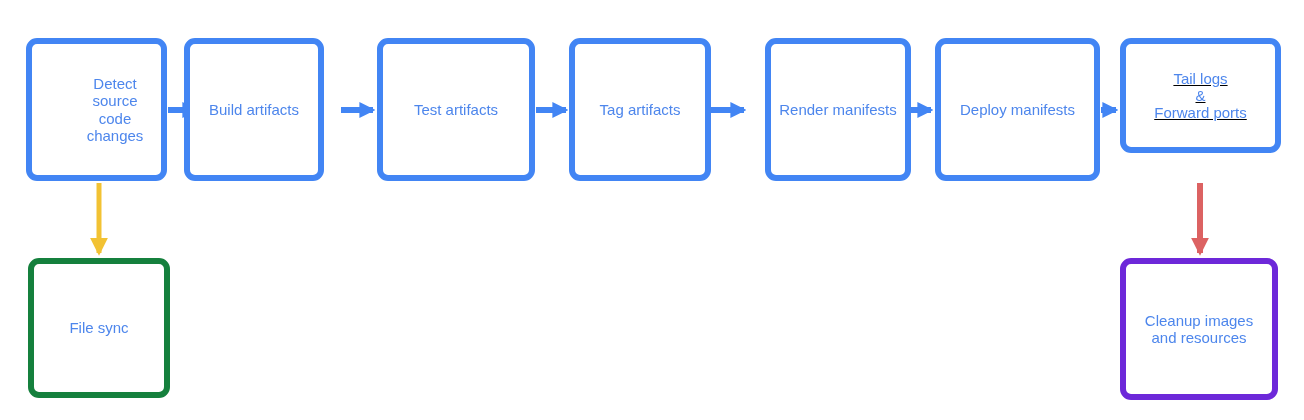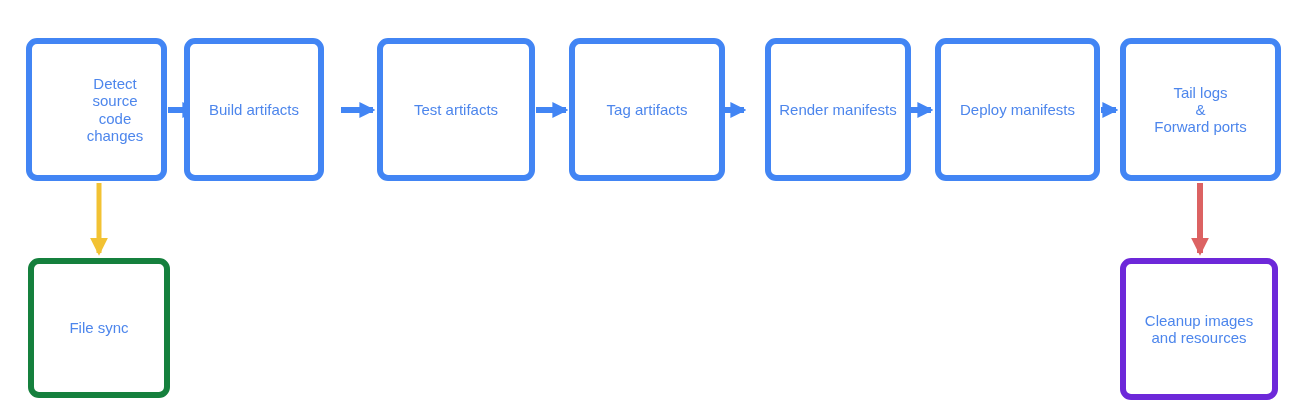--- a/index.html
+++ b/index.html
@@ -40,24 +40,24 @@
     color: #4d86ec;
     font-size: 15px;
     line-height: 1.15;
     white-space: pre-line;
     padding: 2px 6px;
   }
   
   .n-detect   { left: 26px;   top: 38px;  width: 141px; height: 143px; padding-left: 37px; }
   .n-build    { left: 184px;  top: 38px;  width: 140px; height: 143px; }
   .n-test     { left: 377px;  top: 38px;  width: 158px; height: 143px; align-items: center; }
-  .n-tag      { left: 569px;  top: 38px;  width: 156px; height: 143px; }
+  .n-tag      { left: 569px;  top: 38px;  width: 142px; height: 143px; }
   .n-render   { left: 765px;  top: 38px;  width: 146px; height: 143px; }
   .n-deploy   { left: 935px;  top: 38px;  width: 165px; height: 143px; }
-  .n-tail     { left: 1120px; top: 38px;  width: 161px; height: 143px; }
+  .n-tail     { left: 1120px; top: 38px;  width: 161px; height: 115px; text-decoration: underline; }
   .n-filesync { left: 28px;   top: 258px; width: 142px; height: 140px; }
   .n-cleanup  { left: 1120px; top: 258px; width: 158px; height: 142px; }
 </style>
 </head>
 <body>
 
 <div class="canvas">
 
   <svg class="edges-layer" width="1304" height="420" viewBox="0 0 1304 420" xmlns="http://www.w3.org/2000/svg">
     <defs>

